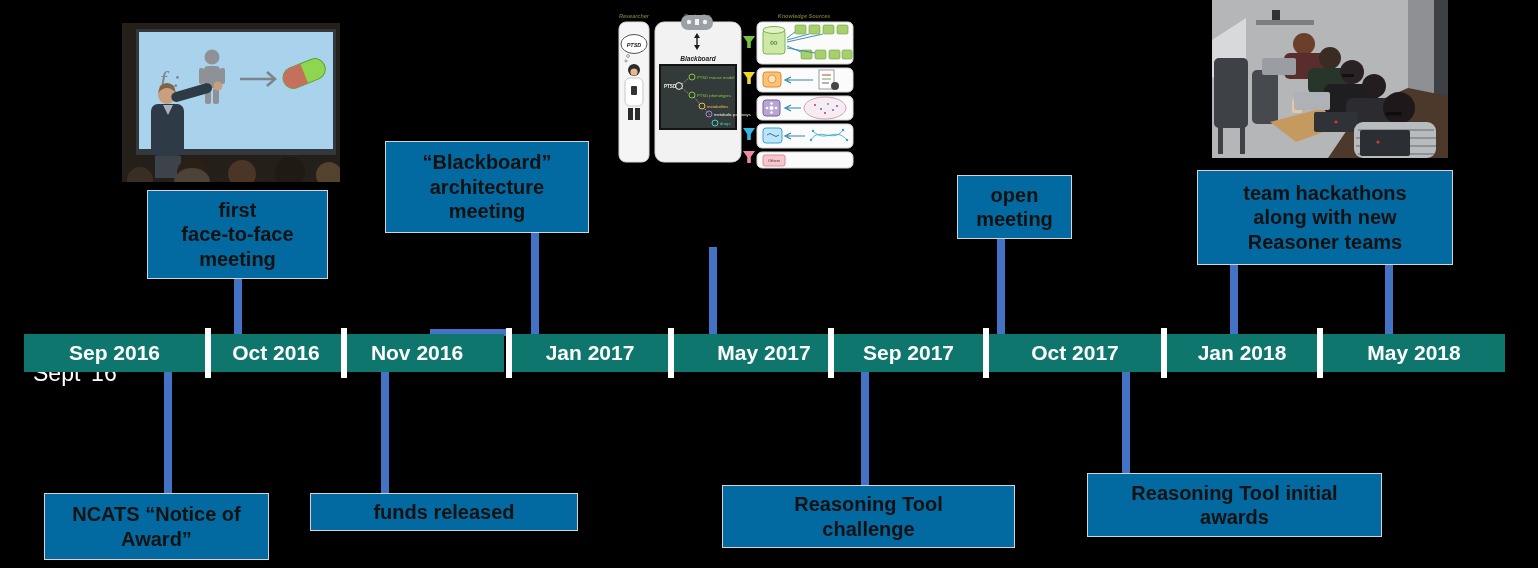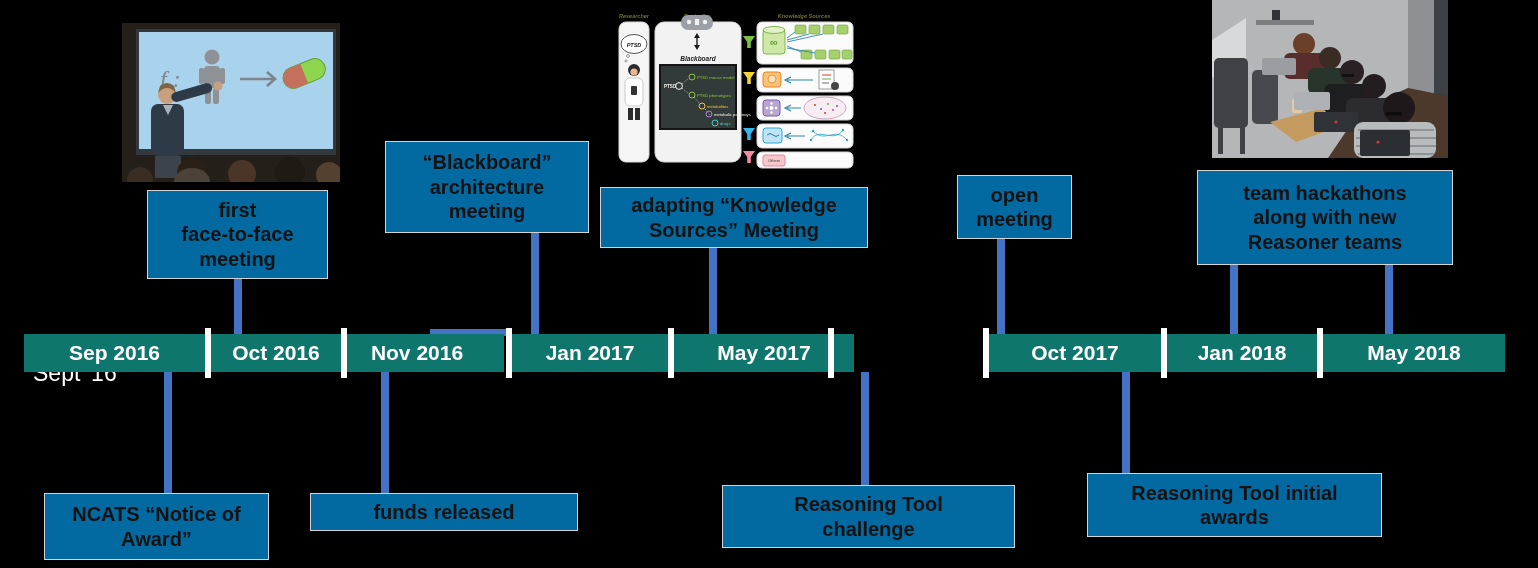--- a/index.html
+++ b/index.html
@@ -280,41 +280,40 @@
   <div class="connector" style="left:1122px;top:372px;height:101px;"></div>
 
   <div class="start-note">Sept '16</div>
   <div class="bar-bump"></div>
 
   <div class="bar-seg" style="left:24px;width:181px;">Sep 2016</div>
   <div class="bar-seg" style="left:211px;width:130px;">Oct 2016</div>
   <div class="bar-seg" style="left:330px;width:174px;">Nov 2016</div>
   <div class="bar-seg" style="left:512px;width:156px;">Jan 2017</div>
   <div class="bar-seg" style="left:674px;width:180px;">May 2017</div>
+  <div class="bar-seg" style="left:834px;width:149px;">Sep 2017</div>
   <div class="bar-seg" style="left:989px;width:172px;text-align:right;">Oct 2017</div>
   <div class="bar-seg" style="left:1167px;width:150px;">Jan 2018</div>
   <div class="bar-seg" style="left:1323px;width:182px;">May 2018</div>
 
   <div class="bar-sep" style="left:205px;"></div>
   <div class="bar-sep" style="left:341px;"></div>
   <div class="bar-sep" style="left:506px;"></div>
   <div class="bar-sep" style="left:668px;"></div>
   <div class="bar-sep" style="left:828px;"></div>
   <div class="bar-sep" style="left:983px;"></div>
   <div class="bar-sep" style="left:1161px;"></div>
   <div class="bar-sep" style="left:1317px;"></div>
 
   <div class="event-box" style="left:147px;top:190px;width:181px;height:89px;">first
 face-to-face
 meeting</div>
   <div class="event-box" style="left:385px;top:141px;width:204px;height:92px;">“Blackboard”
 architecture
 meeting</div>
-  <div class="event-box" style="left:600px;top:187px;width:268px;height:61px;">adapting “Knowledge
-Sources” Meeting</div>
   <div class="event-box" style="left:957px;top:175px;width:115px;height:64px;">open
 meeting</div>
   <div class="event-box" style="left:1197px;top:170px;width:256px;height:95px;">team hackathons
 along with new
 Reasoner teams</div>
 
   <div class="event-box" style="left:44px;top:493px;width:225px;height:67px;">NCATS “Notice of
 Award”</div>
   <div class="event-box" style="left:310px;top:493px;width:268px;height:38px;">funds released</div>
   <div class="event-box" style="left:722px;top:485px;width:293px;height:63px;">Reasoning Tool

